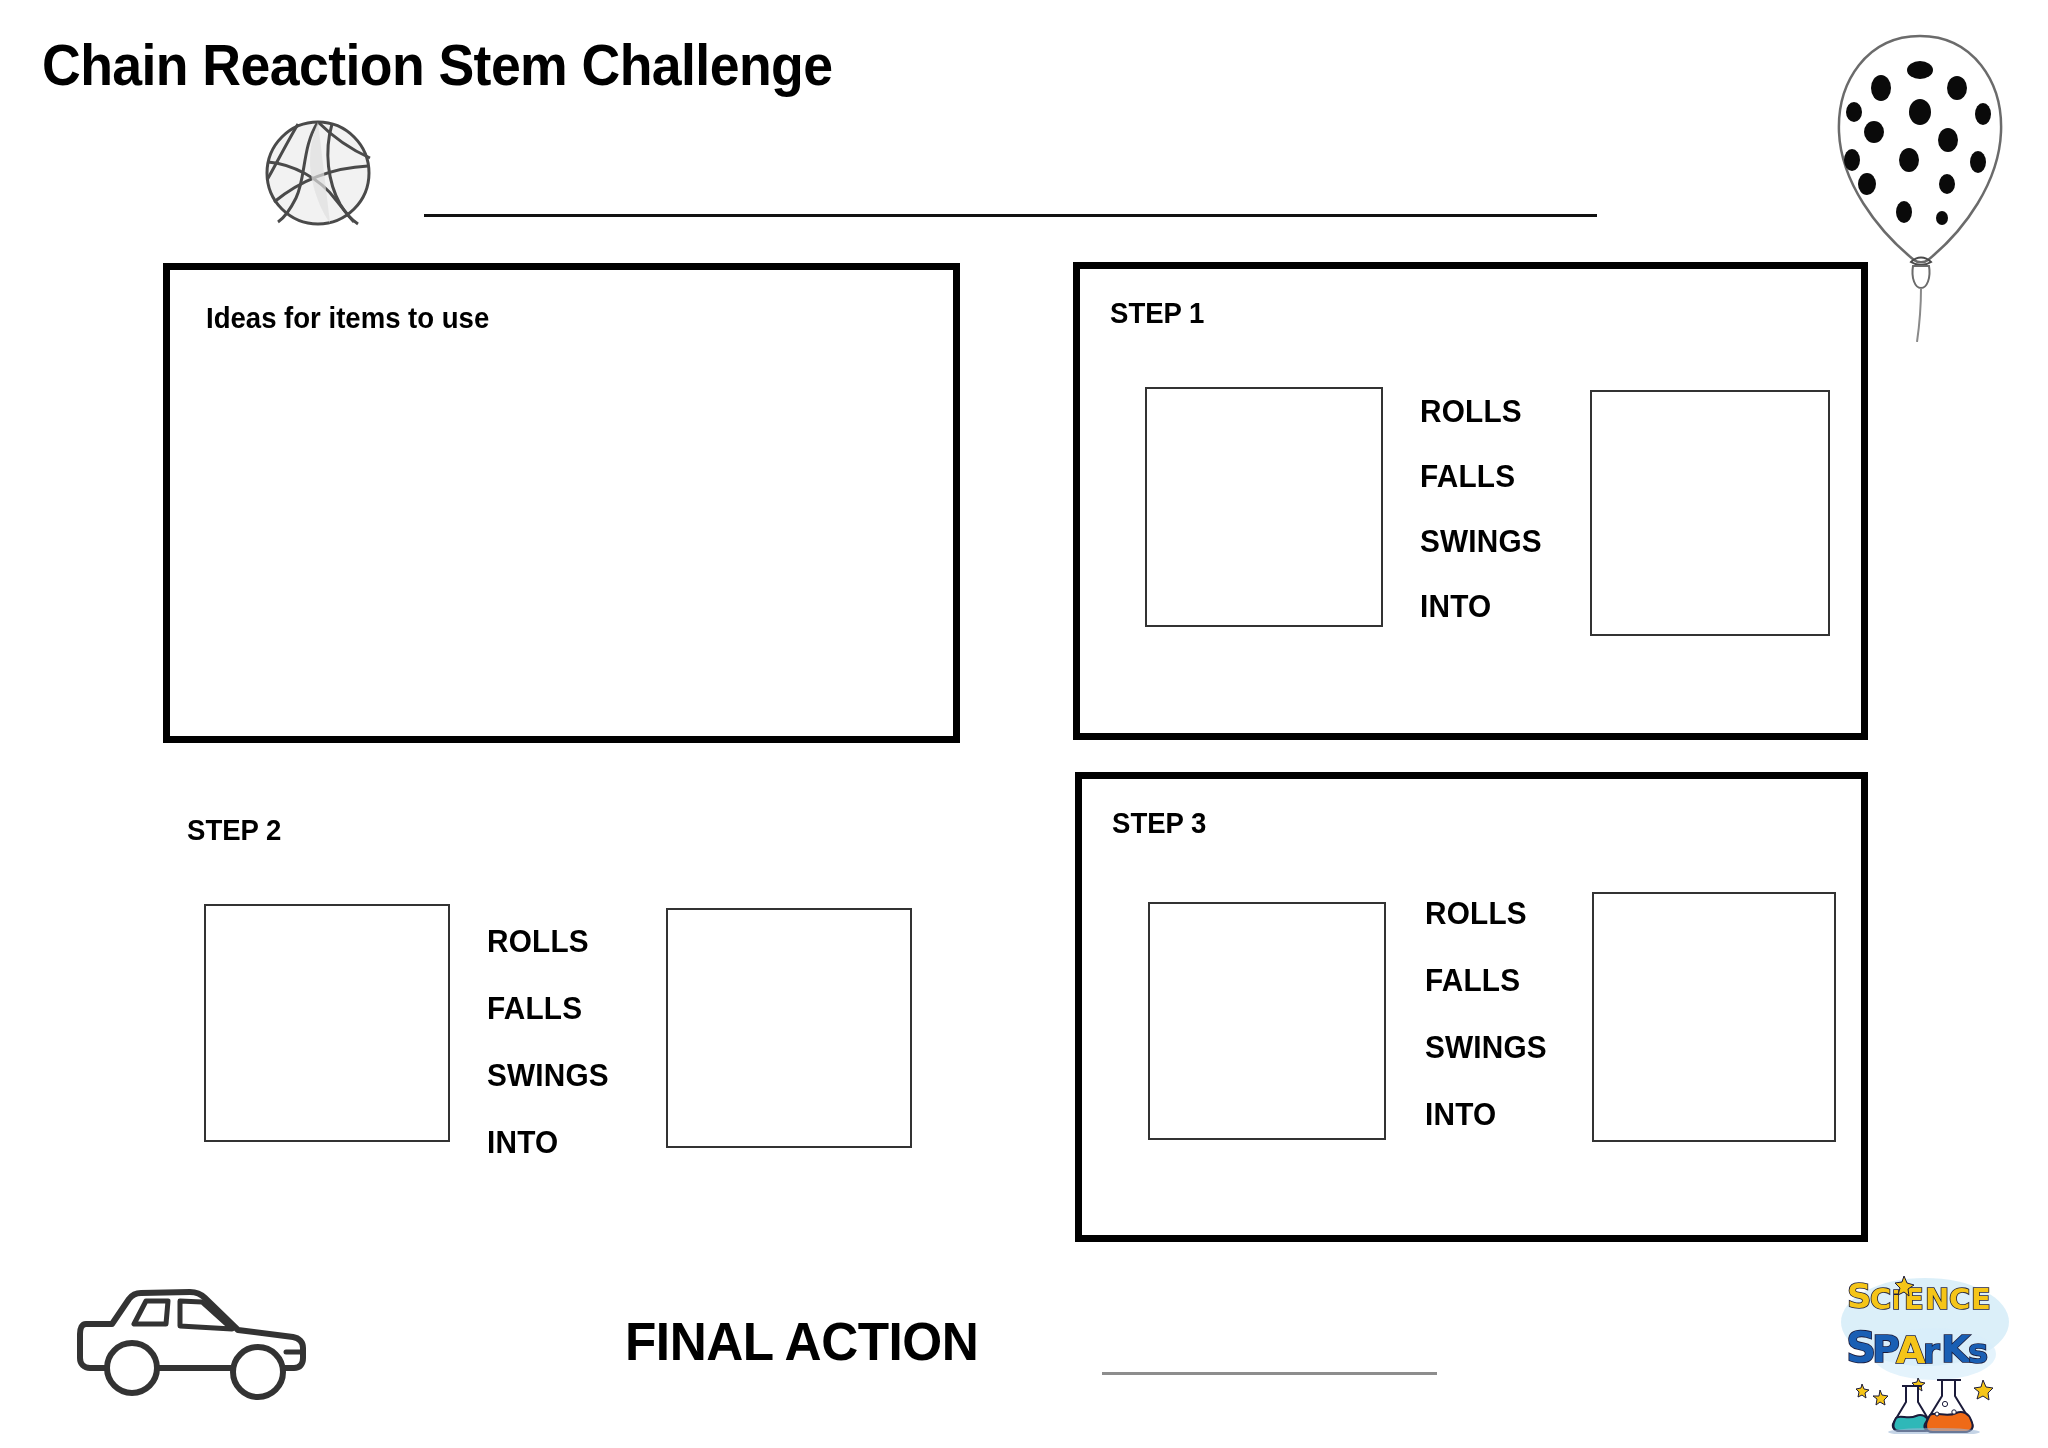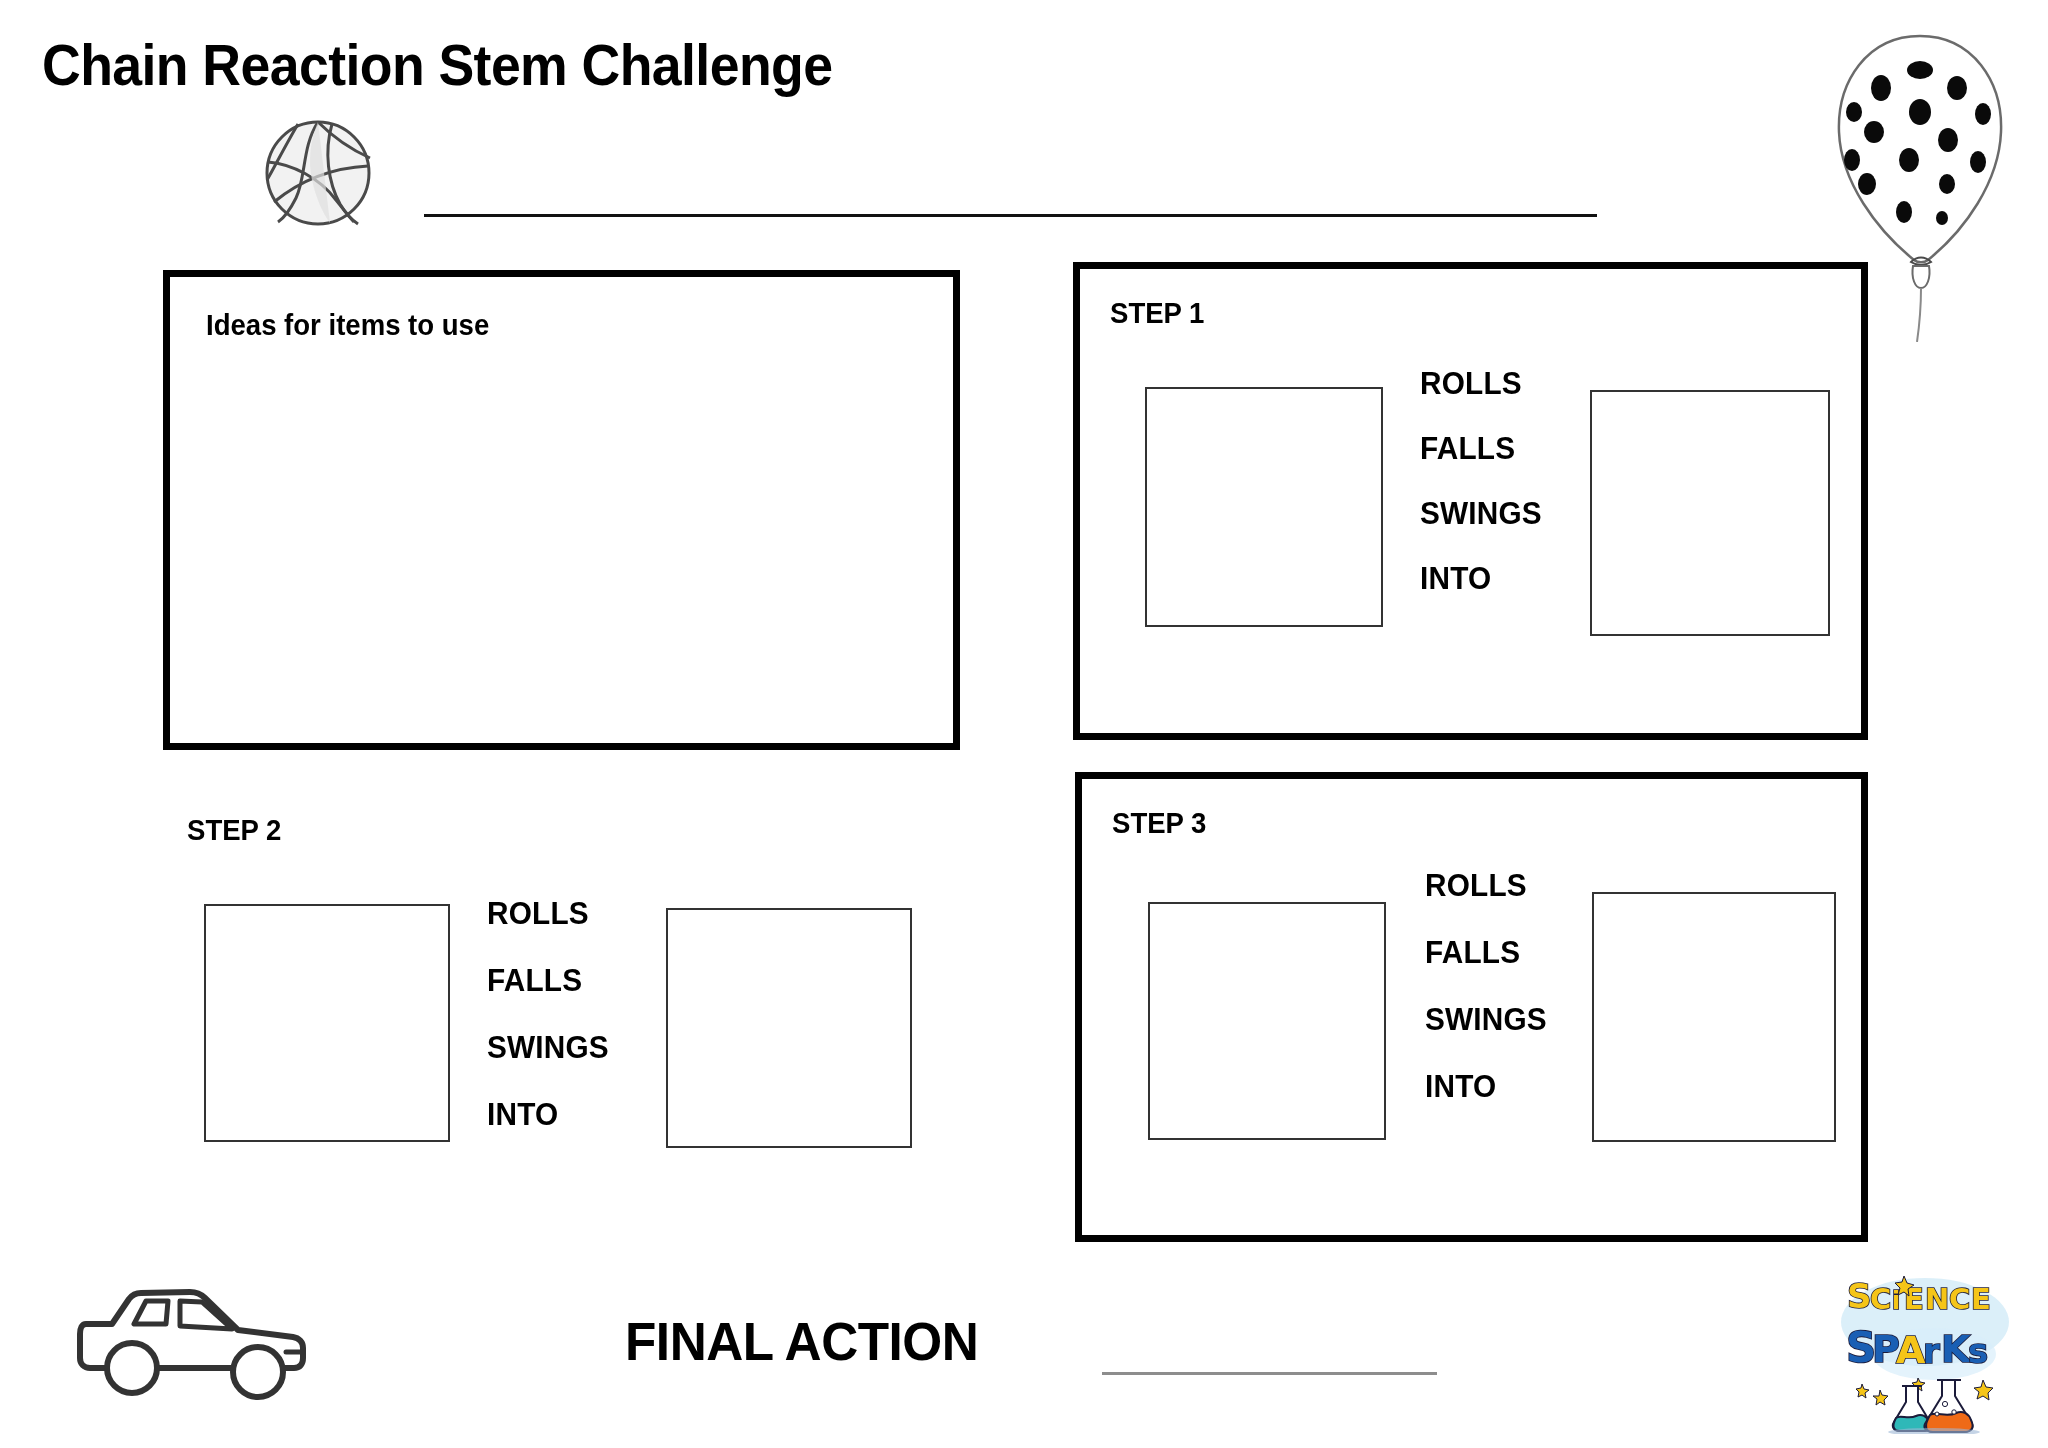--- a/index.html
+++ b/index.html
@@ -91,21 +91,21 @@
     font-weight: bold;
     letter-spacing: 0px;
     white-space: nowrap;
     transform: scaleX(0.95);
     transform-origin: left top;
   }
 
   
   #ideas-box {
     left: 163px;
-    top: 270px;
+    top: 263px;
     width: 797px;
     height: 480px;
   }
   #ideas-label {
     left: 36px;
     top: 32px;
   }
 
   
   #step1-box {
@@ -141,20 +141,21 @@
     box-sizing: border-box;
     border: 2px solid #333333;
     background: #ffffff;
   }
 
   
   .verb-stack {
     position: absolute;
     display: flex;
     flex-direction: column;
+    margin-top: 28px;
   }
   .verb {
     font-size: 31px;
     font-weight: bold;
     letter-spacing: 0.2px;
     line-height: 1;
     transform: scaleX(0.96);
     transform-origin: left center;
     white-space: nowrap;
   }

